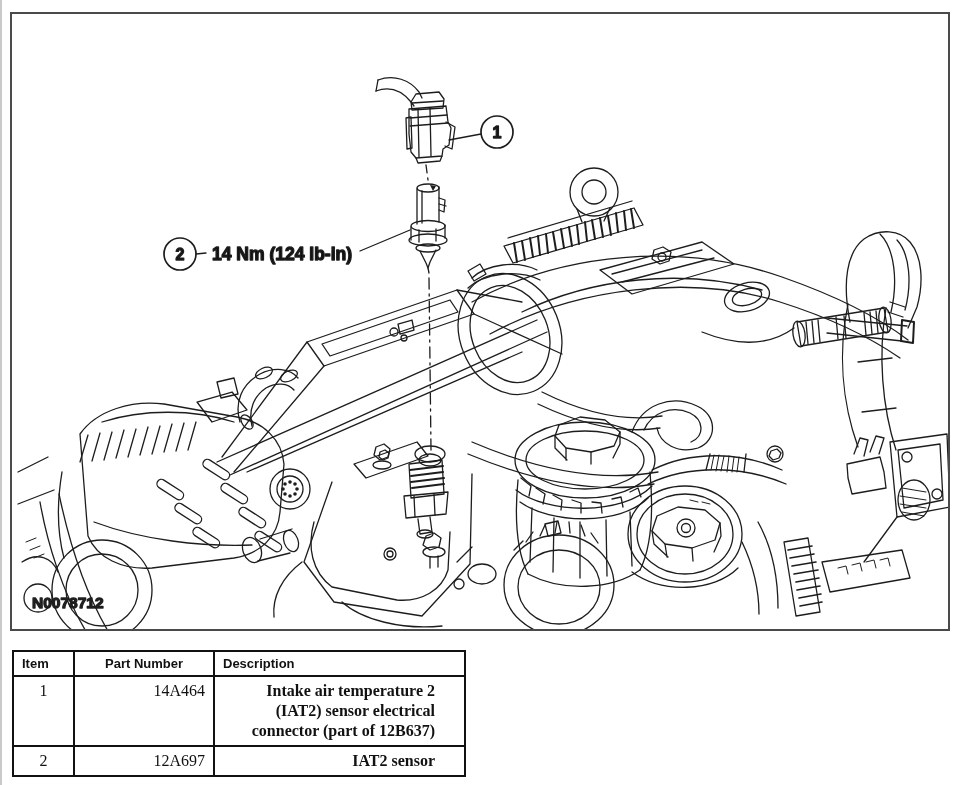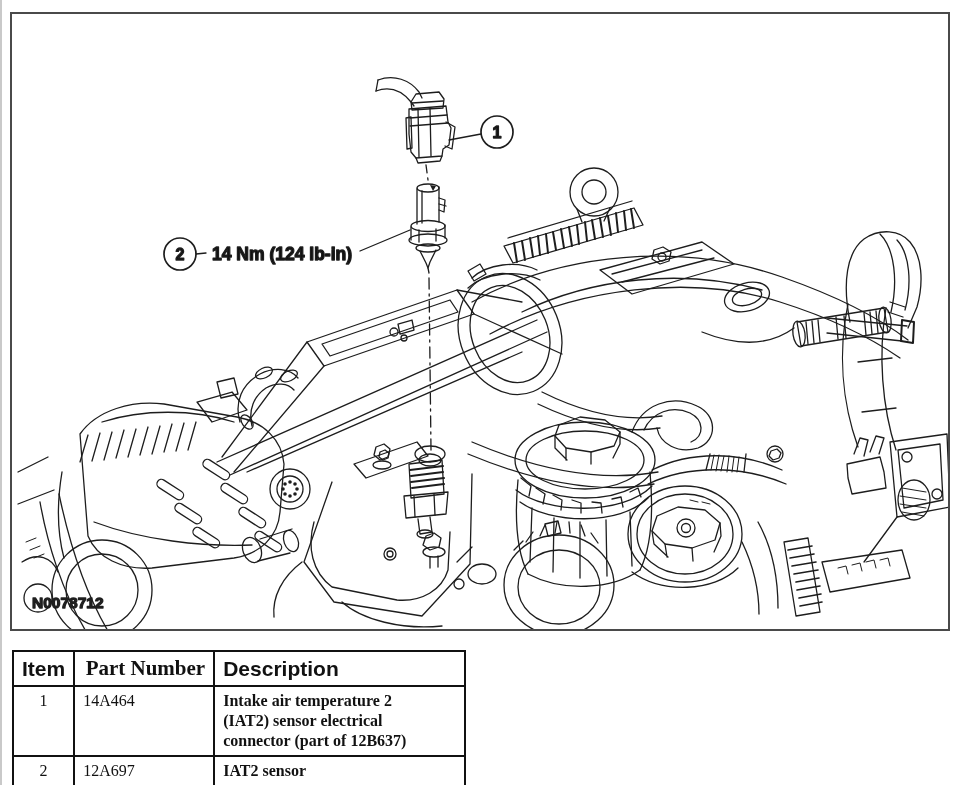--- a/index.html
+++ b/index.html
@@ -5,24 +5,24 @@
   html,body{margin:0;padding:0;background:#ffffff;}
   .page{position:relative;width:964px;height:785px;background:#ffffff;overflow:hidden;
         font-family:"Liberation Sans",sans-serif;color:#111;}
   .page-edge{position:absolute;left:0;top:0;width:2px;height:785px;background:#c9c9c9;}
   .diagram-frame{position:absolute;left:10px;top:12px;width:936px;height:615px;
         border:2px solid #4a4a4a;background:#fff;}
   .diagram-frame svg{display:block;width:936px;height:615px;}
 
   .parts-table{position:absolute;left:12px;top:650px;border-collapse:collapse;
         table-layout:fixed;background:#fff;}
-  .parts-table th,.parts-table td{border:2px solid #111;}
-  .parts-table th{font-family:"Liberation Sans",sans-serif;font-weight:bold;font-size:21px;
+  .parts-table th,.parts-table td{border:2px solid #111;text-align:right;}
+  .parts-table th{font-family:"Liberation Sans",sans-serif;font-weight:bold;font-size:13px;
         text-align:left;padding:4px 8px;vertical-align:middle;}
-  .parts-table th.c-part{text-align:right;font-family:Liberation Serif, serif;}
+  .parts-table th.c-part{text-align:center;}
   .parts-table td{font-family:"Liberation Serif",serif;font-size:16px;line-height:1.25;
         padding:4px 8px;vertical-align:top;}
   .parts-table td.c-item{text-align:center;}
   .desc-text{max-width:212px;display:block;font-weight:bold;}
 
   
   .callout-num{font-family:"Liberation Sans",sans-serif;font-size:16px;font-weight:600;fill:#111;}
   .torque-text{font-family:"Liberation Sans",sans-serif;font-size:17.5px;font-weight:700;fill:#111;}
   .figid-text{font-family:"Liberation Sans",sans-serif;font-size:15.5px;font-weight:700;fill:#222;}
 </style>

